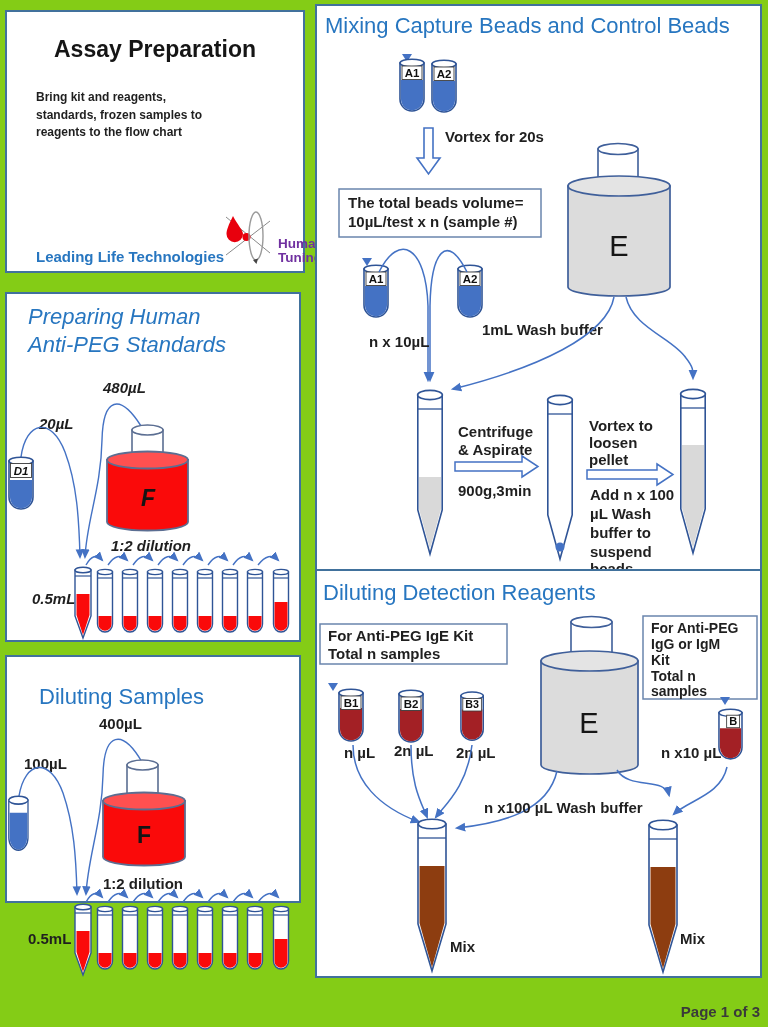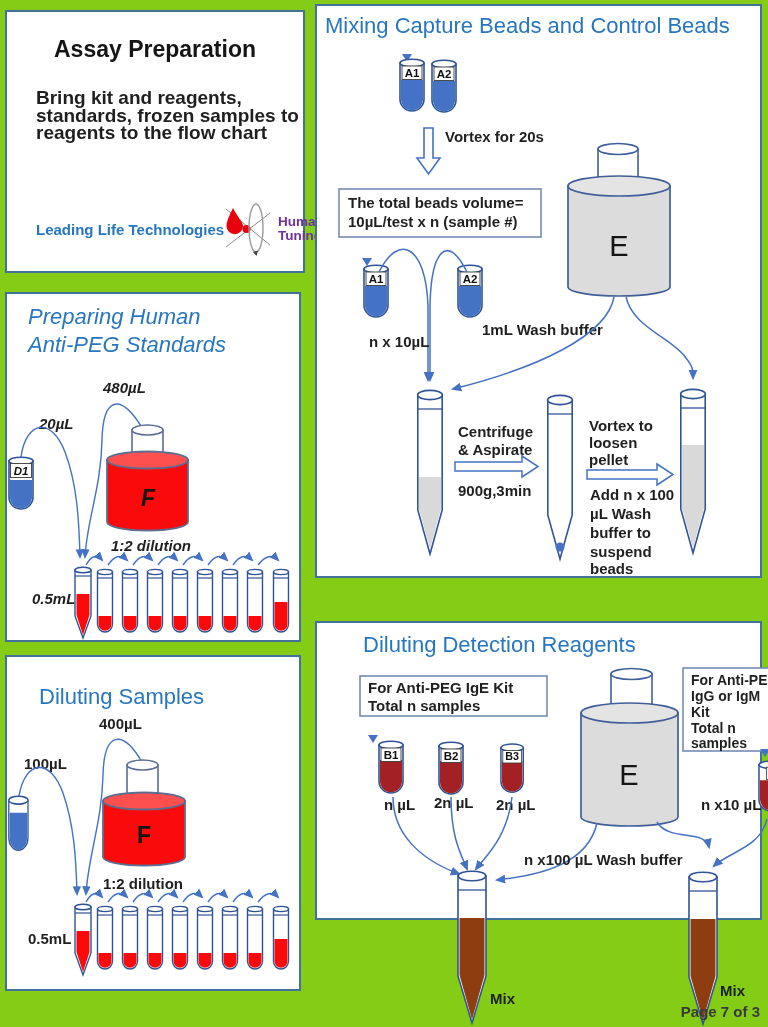--- a/index.html
+++ b/index.html
@@ -2,32 +2,32 @@
 <html><head>
 <meta charset="utf-8">
 <style>
   html,body{margin:0;padding:0;background:#fff;}
   .canvas{position:relative;width:768px;height:1027px;background:#84cc16;overflow:hidden;
           font-family:"Liberation Sans",sans-serif;}
   .panel{position:absolute;background:#fff;border:2px solid #41719c;box-sizing:border-box;}
   #panel-assay{left:5px;top:10px;width:300px;height:263px;}
   #panel-mixing{left:315px;top:4px;width:447px;height:574px;}
   #panel-standards{left:5px;top:292px;width:296px;height:350px;font-style:italic;}
-  #panel-samples{left:5px;top:655px;width:296px;height:336px;}
-  #panel-detection{left:315px;top:621px;width:447px;height:299px;padding-left:40px;}
+  #panel-samples{left:5px;top:655px;width:296px;height:248px;}
+  #panel-detection{left:315px;top:569px;width:447px;height:409px;}
   svg{display:block;font-family:"Liberation Sans",sans-serif;}
   .t-title{font-size:22px;fill:#2776c0;}
   .t-lbl{font-size:15px;font-weight:700;fill:#1f1f1f;}
   .t-lbl-sm{font-size:14px;font-weight:700;fill:#1f1f1f;}
   .t-tube{font-size:11.5px;font-weight:700;fill:#101010;text-anchor:middle;}
   .t-big{font-size:29px;fill:#151515;text-anchor:middle;}
   .t-f{font-size:23px;font-weight:600;fill:#151515;text-anchor:middle;}
   .assay-title{font-size:23px;font-weight:700;color:#151515;text-align:center;margin-top:24px;}
-  .assay-body{margin:26px 0 0 29px;font-size:19px;font-weight:700;color:#1f1f1f;line-height:17.5px;}
-  .logo-row{position:absolute;left:29px;bottom:14px;display:flex;align-items:center;}
+  .assay-body{margin:26px 0 0 29px;font-size:12px;font-weight:700;color:#1f1f1f;line-height:17.5px;}
+  .logo-row{position:absolute;left:29px;bottom:6px;display:flex;align-items:flex-end;}
   .logo-company{font-size:15px;font-weight:700;color:#2776c0;white-space:nowrap;}
   .logo-brand{margin-left:2px;font-size:13.5px;font-weight:700;color:#7030a0;line-height:14px;}
   .page-label{position:absolute;left:660px;top:1003px;width:100px;text-align:right;
               font-size:15px;font-weight:700;color:#3a3a3a;}
 </style>
 </head>
 <body>
 
 <div class="canvas">
 
@@ -411,15 +411,15 @@
         </g>
   <text class="t-lbl" x="133" y="381">Mix</text>
 
   <g transform="translate(331,249)">
           <use href="#mixtube"></use>
         </g>
   <text class="t-lbl" x="363" y="373">Mix</text>
 </svg>
 </div>
 
-<div class="page-label">Page 7 of 3</div>
+<div class="page-label">Page 1 of 3</div>
 
 </div>
 
 </body></html>

